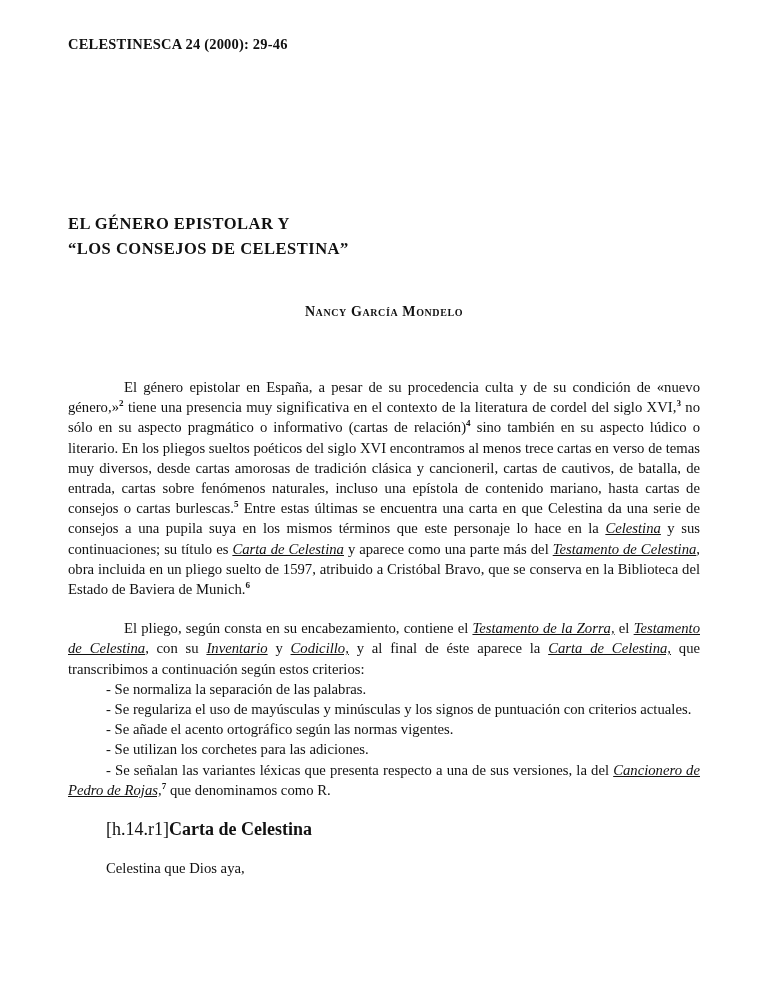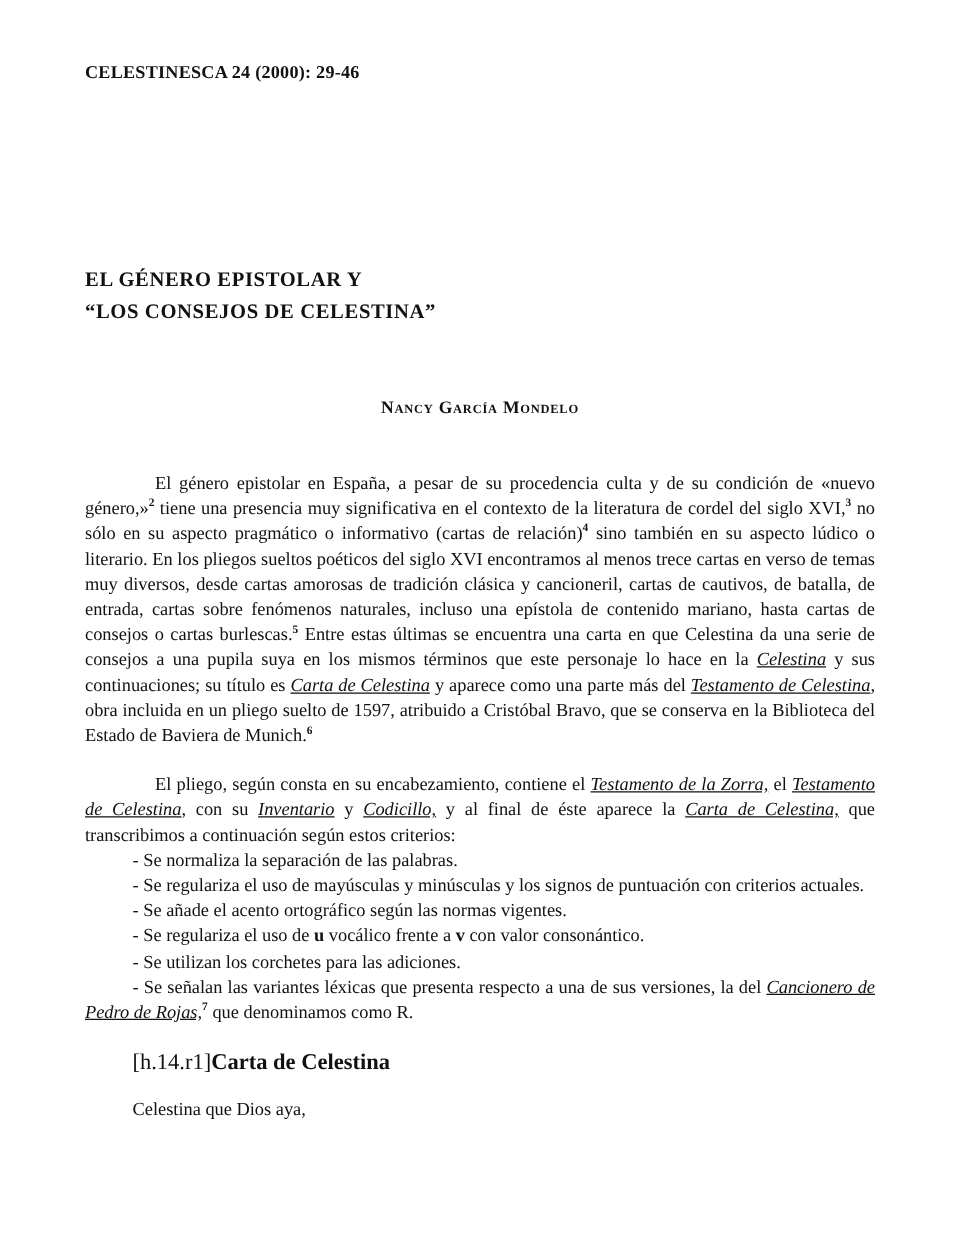--- a/index.html
+++ b/index.html
@@ -19,21 +19,21 @@
     width: 768px;
     height: 994px;
     position: relative;
     background: #ffffff;
   }
 
   
   .running-head {
     position: absolute;
     left: 68px;
-    top: 50px;
+    top: 36px;
     font-weight: bold;
     font-size: 14.5px;
     letter-spacing: 0.2px;
     white-space: nowrap;
   }
 
   
   .title-block {
     position: absolute;
     left: 68px;
@@ -61,21 +61,20 @@
     width: 632px;
     text-align: center;
   }
   .author-name {
     display: block;
     font-weight: bold;
     font-size: 14px;
     font-variant: small-caps;
     letter-spacing: 0.6px;
     line-height: 19px;
-    margin-top: 15px;
   }
   .author-affil {
     display: block;
     font-weight: bold;
     font-size: 14.5px;
     line-height: 22px;
     letter-spacing: 0.1px;
   }
 
   
@@ -137,21 +136,20 @@
     <p class="para indent"><span>El género epistolar en España, a pesar de su procedencia culta y de su condición de «nuevo género,»</span><sup class="fn">2</sup><span> tiene una presencia muy significativa en el contexto de la literatura de cordel del siglo XVI,</span><sup class="fn">3</sup><span> no sólo en su aspecto pragmático o informativo (cartas de relación)</span><sup class="fn">4</sup><span> sino también en su aspecto lúdico o literario. En los pliegos sueltos poéticos del siglo XVI encontramos al menos trece cartas en verso de temas muy diversos, desde cartas amorosas de tradición clásica y cancioneril, cartas de cautivos, de batalla, de entrada, cartas sobre fenómenos naturales, incluso una epístola de contenido mariano, hasta cartas de consejos o cartas burlescas.</span><sup class="fn">5</sup><span> Entre estas últimas se encuentra una carta en que Celestina da una serie de consejos a una pupila suya en los mismos términos que este personaje lo hace en la </span><i>Celestina</i><span> y sus continuaciones; su título es </span><i>Carta de Celestina</i><span> y aparece como una parte más del </span><i>Testamento de Celestina</i><span>, obra incluida en un pliego suelto de 1597, atribuido a Cristóbal Bravo, que se conserva en la Biblioteca del Estado de Baviera de Munich.</span><sup class="fn">6</sup></p>
 
     <div class="gap"></div>
 
     <p class="para indent"><span>El pliego, según consta en su encabezamiento, contiene el </span><i>Testamento de la Zorra,</i><span> el </span><i>Testamento de Celestina</i><span>, con su </span><i>Inventario</i><span> y </span><i>Codicillo,</i><span> y al final de éste aparece la </span><i>Carta de Celestina,</i><span> que transcribimos a continuación según estos criterios:</span></p>
 
     <div class="criteria">
       <p class="crit">- Se normaliza la separación de las palabras.</p>
       <p class="crit">- Se regulariza el uso de mayúsculas y minúsculas y los signos de puntuación con criterios actuales.</p>
       <p class="crit">- Se añade el acento ortográfico según las normas vigentes.</p>
-      <p class="crit"><span>- Se regulariza el uso de </span><b>u</b><span> vocálico frente a </span><b>v</b><span> con valor consonántico.</span></p>
       <p class="crit">- Se utilizan los corchetes para las adiciones.</p>
       <p class="crit"><span>- Se señalan las variantes léxicas que presenta respecto a una de sus versiones, la del </span><i>Cancionero de Pedro de Rojas,</i><sup class="fn">7</sup><span> que denominamos como R.</span></p>
     </div>
 
     <div class="gap"></div>
 
     <p class="section-head"><span>[h.14.r1]</span><b>Carta de Celestina</b></p>
 
     <div class="gap"></div>
 

